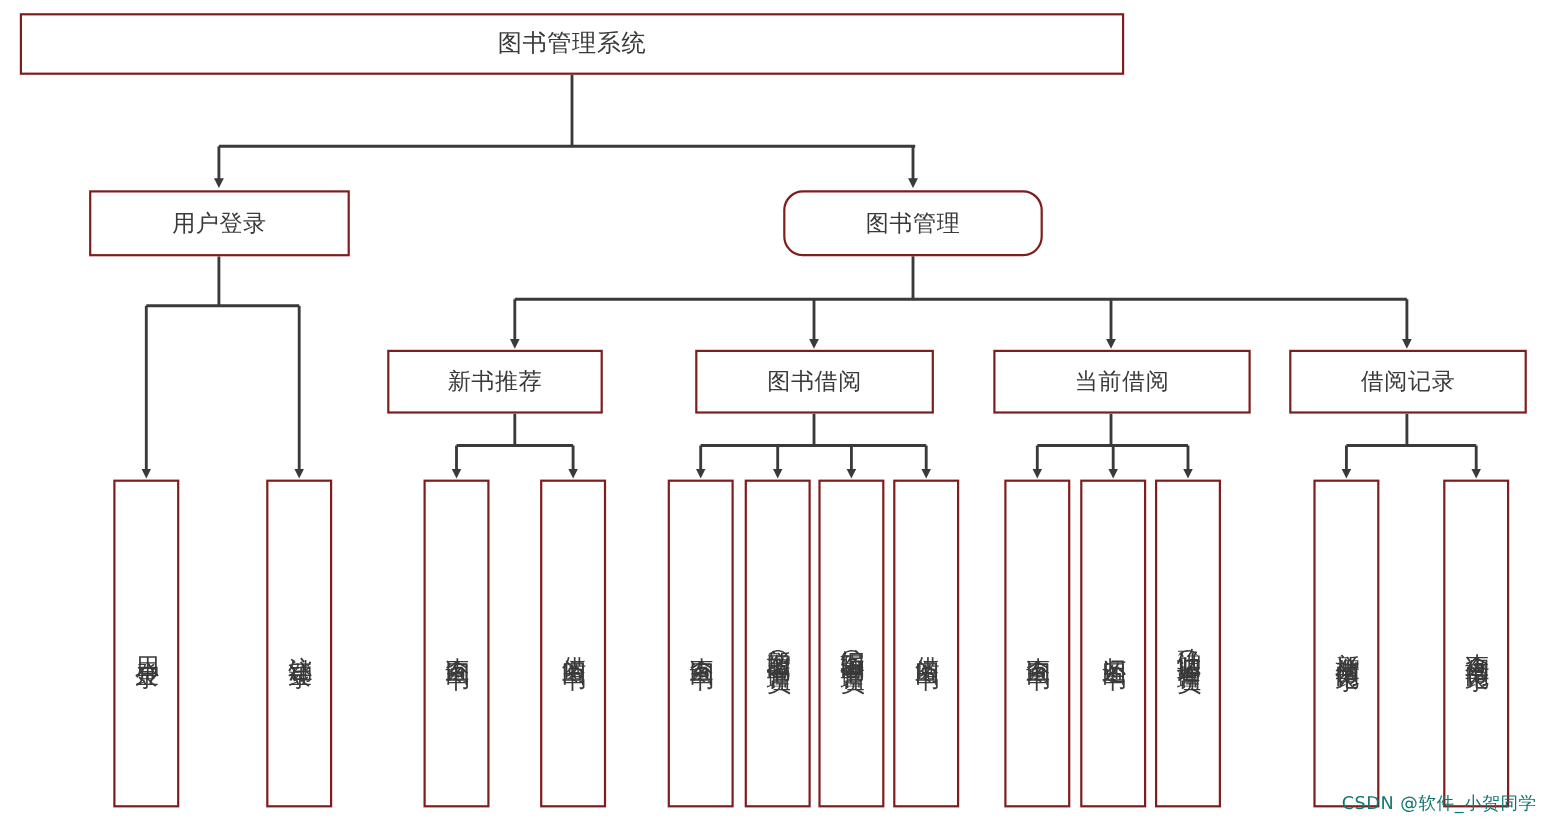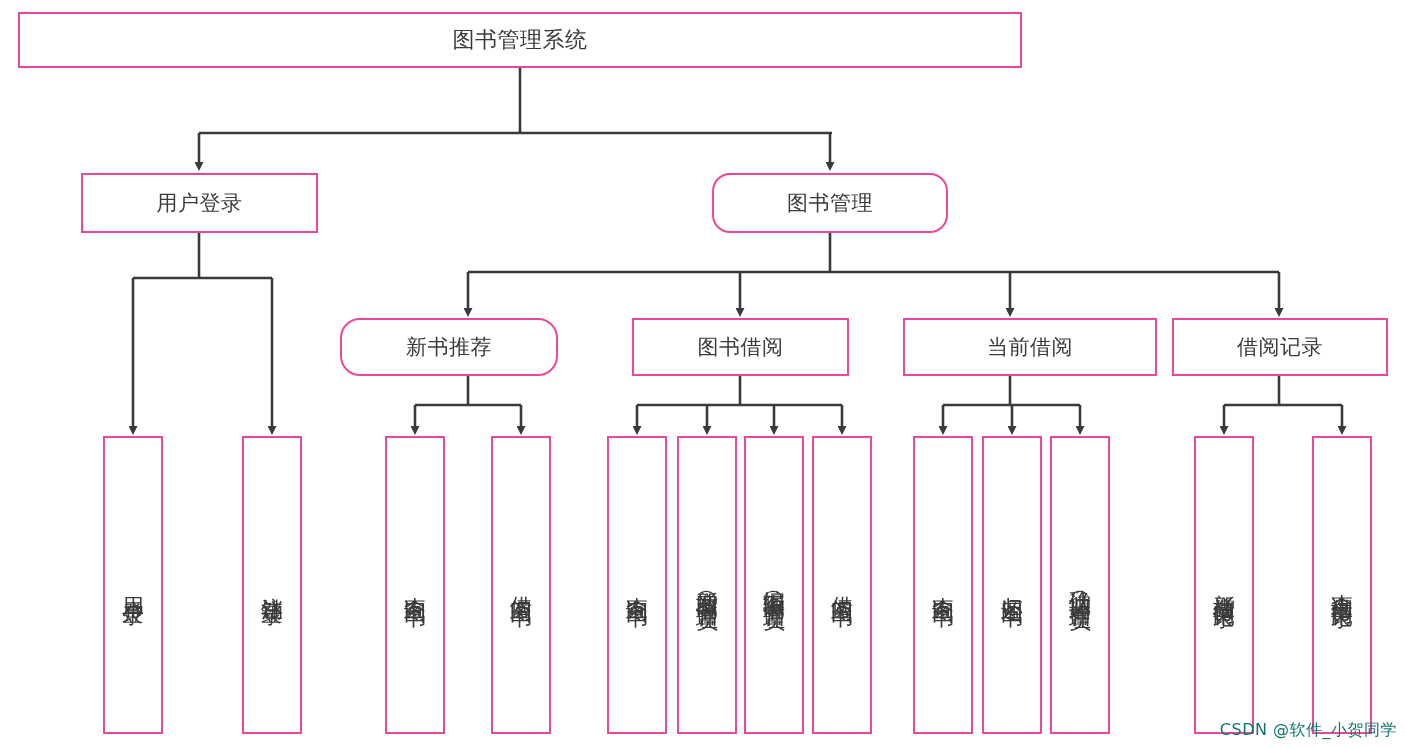--- a/index.html
+++ b/index.html
@@ -20,21 +20,21 @@
     left: 0;
     top: 0;
     width: 1405px;
     height: 747px;
     pointer-events: none;
   }
   .node {
     position: absolute;
     box-sizing: border-box;
     background: #ffffff;
-    border: 2px solid #ec4899;
+    border: 2px solid #7f1d1d;
     display: flex;
     align-items: center;
     justify-content: center;
     overflow: hidden;
   }
   .node .label {
     color: #3a3a3a;
     line-height: 1.18;
     text-align: center;
     white-space: nowrap;
@@ -129,27 +129,27 @@
     <span class="label">图书管理系统</span>
   </div>
 
   <div class="node horiz" style="left:81px; top:173px; width:237px; height:60px;">
     <span class="label">用户登录</span>
   </div>
   <div class="node horiz" style="left:712px; top:173px; width:236px; height:60px;border-radius:18px;">
     <span class="label">图书管理</span>
   </div>
 
-  <div class="node horiz" style="left:340px; top:318px; width:218px; height:58px;border-radius:20px;">
+  <div class="node horiz" style="left:352px; top:318px; width:196px; height:58px;">
     <span class="label">新书推荐</span>
   </div>
   <div class="node horiz" style="left:632px; top:318px; width:217px; height:58px;">
     <span class="label">图书借阅</span>
   </div>
-  <div class="node horiz" style="left:903px; top:318px; width:254px; height:58px;">
+  <div class="node horiz" style="left:903px; top:318px; width:234px; height:58px;">
     <span class="label">当前借阅</span>
   </div>
   <div class="node horiz" style="left:1172px; top:318px; width:216px; height:58px;">
     <span class="label">借阅记录</span>
   </div>
 
   <div class="node vert" style="left:103px; top:436px; width:60px; height:298px;">
     <span class="label">用户登录</span>
   </div>
   <div class="node vert" style="left:242px; top:436px; width:60px; height:298px;">

